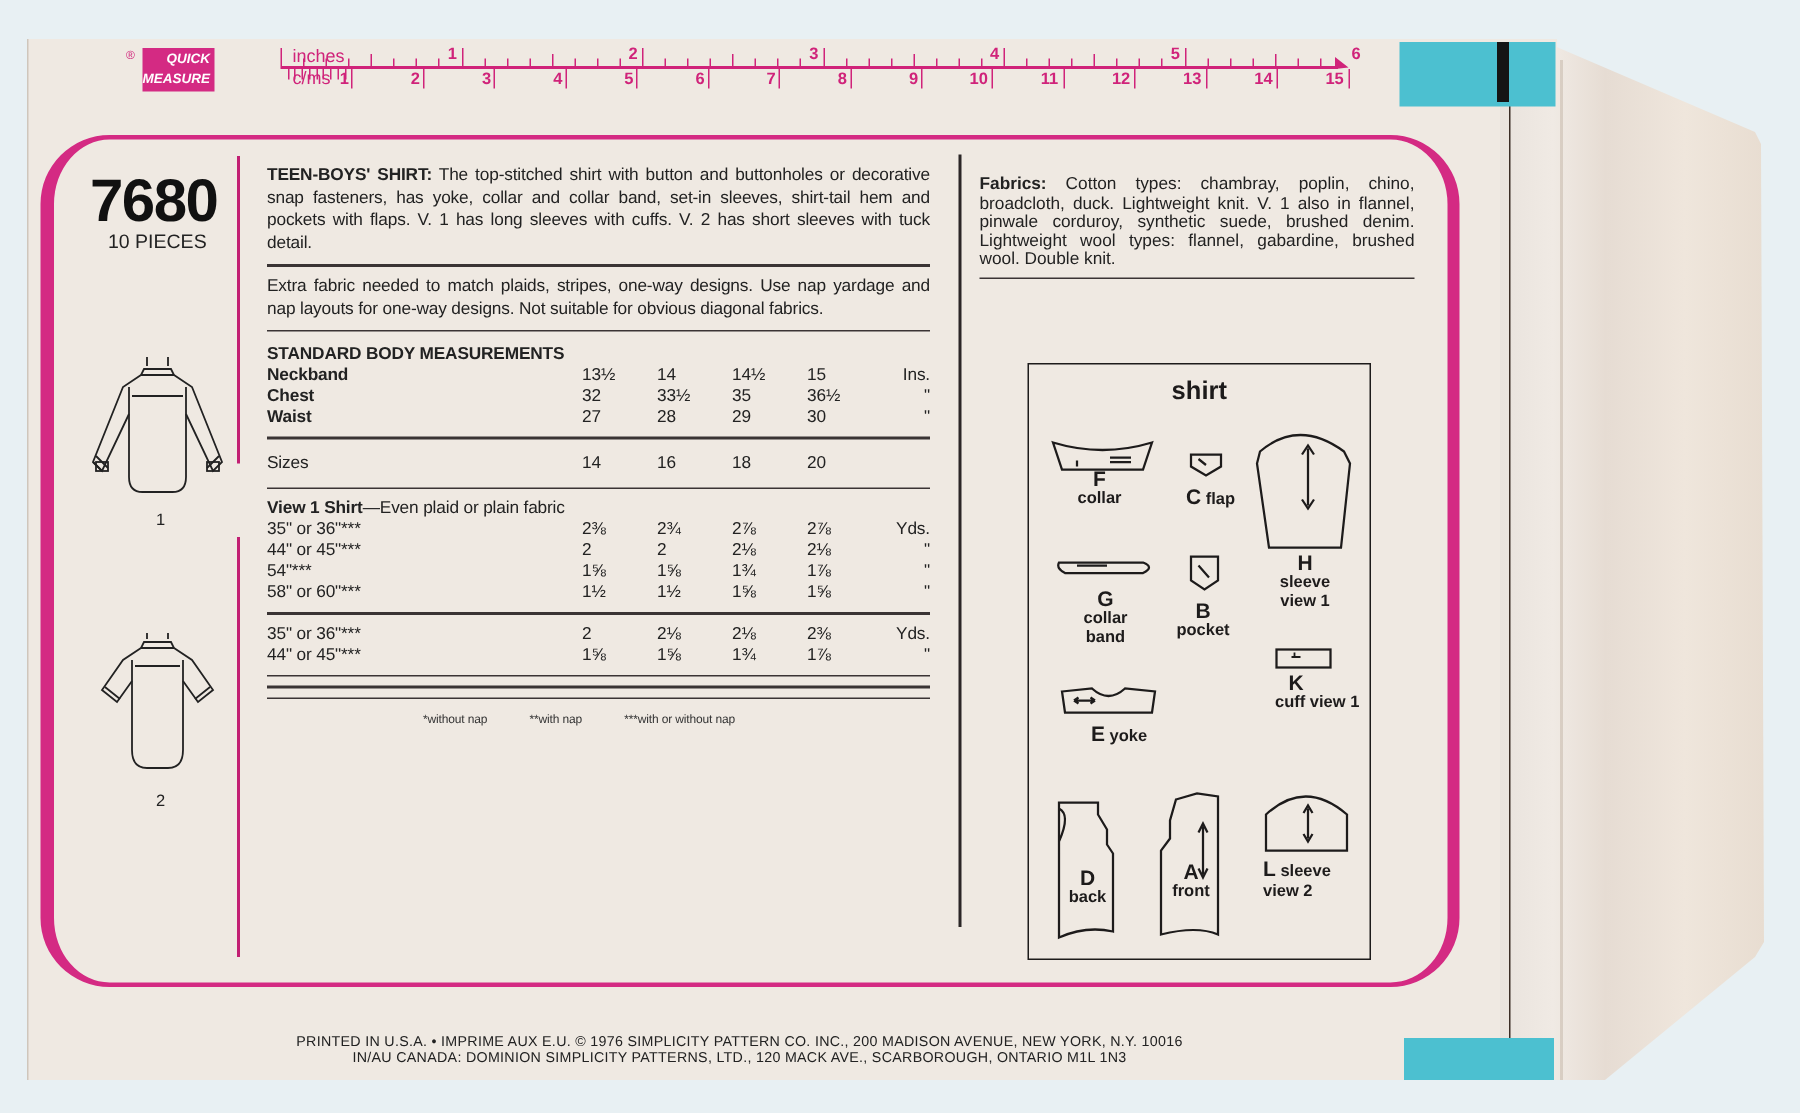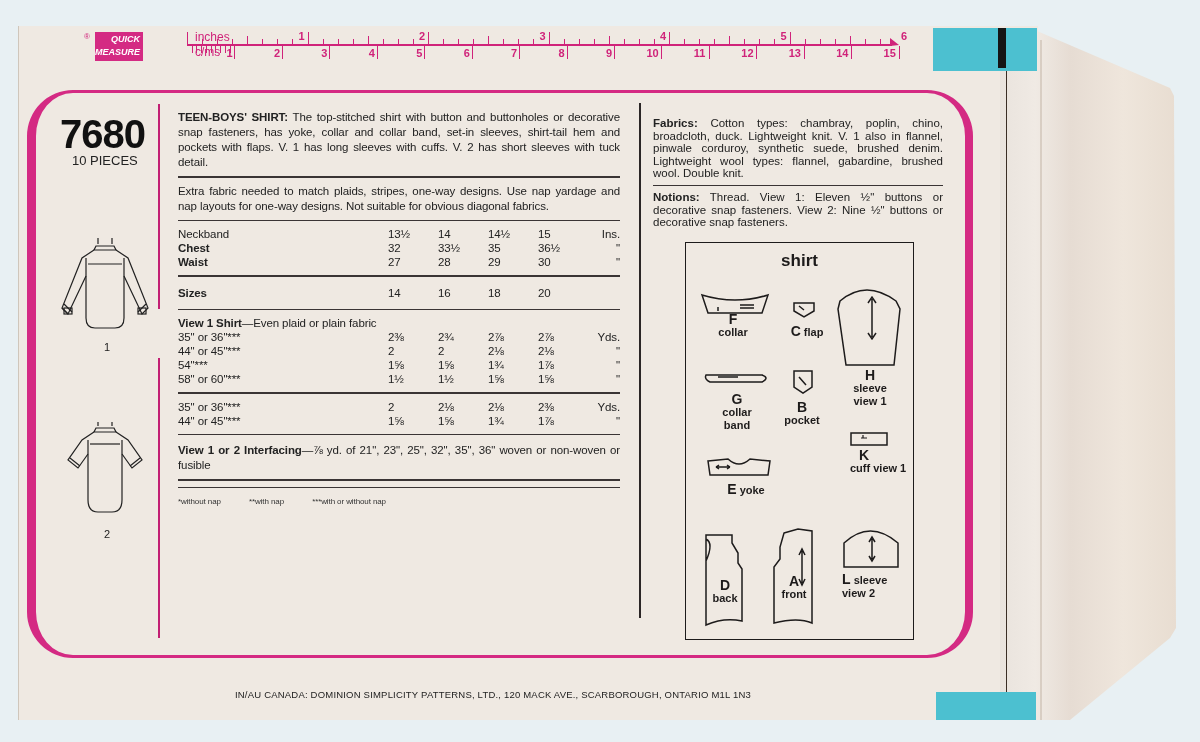--- a/index.html
+++ b/index.html
@@ -73,21 +73,21 @@
   
   .main { position:absolute; left:178px; top:110px; width:442px; font-size:11.5px; line-height:15px; color:#222; letter-spacing:-0.1px; }
   .main p { text-align: justify; }
   .main b { font-weight:bold; }
   .hr { height:1.5px; background:#3a3434; margin: 6px 0 6px 0; }
   table.meas { width:100%; border-collapse: collapse; font-size:11.5px; }
   table.meas td { padding: 0; line-height: 14px; }
   .c0 { width: 210px; }
   .c1, .c2, .c3, .c4 { width: 50px; }
   .cu { text-align:right; }
-  .footnotes { font-size: 8px; margin-top: 6px; color:#333; }
+  .footnotes { font-size: 8px; margin-top: 6px; color:#333;text-align:center; }
   .footnotes span { margin-right: 26px; }
 
   
   .right { position:absolute; left:653px; top:117px; width:290px; font-size:11.5px; line-height:12.5px; color:#222; }
   .right p { text-align: justify; }
 
   .pieces-box { position:absolute; left:685px; top:242px; width:229px; height:398px; border:1.5px solid #1d1b1b; }
   .pieces-title { position:absolute; left:0; top:8px; width:100%; text-align:center; font-size:17px; font-weight:bold; color:#1d1b1b; }
   .piece { position:absolute; }
   .plabel { position:absolute; font-weight:bold; font-size:11px; text-align:center; color:#1d1b1b; line-height:13px; }
@@ -248,22 +248,25 @@
 <div class="illus-label" style="left:104px;top:528px">2</div>
 
 <div class="main">
   <p><b>TEEN-BOYS' SHIRT:</b><span> The top-stitched shirt with button and buttonholes or decorative snap fasteners, has yoke, collar and collar band, set-in sleeves, shirt-tail hem and pockets with flaps. V. 1 has long sleeves with cuffs. V. 2 has short sleeves with tuck detail.</span></p>
   <div class="hr"></div>
   <p>Extra fabric needed to match plaids, stripes, one-way designs. Use nap yardage and nap layouts for one-way designs. Not suitable for obvious diagonal fabrics.</p>
   <div class="hr"></div>
 
   <table class="meas">
     <tbody>
-    <tr>
-      <td class="c0" style="font-weight:normal">Neckband</td>
+        <tr>
+          <td colspan="6" style="font-weight:bold;padding-top:2px">STANDARD BODY MEASUREMENTS</td>
+        </tr>
+    <tr>
+      <td class="c0" style="font-weight:bold">Neckband</td>
       <td class="c1">13½</td>
       <td class="c2">14</td>
       <td class="c3">14½</td>
       <td class="c4">15</td>
       <td class="cu">Ins.</td>
     </tr>
     <tr>
       <td style="font-weight:bold">Chest</td>
       <td>32</td>
       <td>33½</td>
@@ -278,21 +281,21 @@
       <td>29</td>
       <td>30</td>
       <td class="cu">"</td>
     </tr>
   </tbody>
     </table>
   <div class="hr"></div>
   <table class="meas">
     <tbody>
         <tr>
-      <td class="c0" style="font-weight:bold;padding:3px 0">Sizes</td>
+      <td class="c0" style="font-weight:normal;padding:3px 0">Sizes</td>
       <td class="c1">14</td>
       <td class="c2">16</td>
       <td class="c3">18</td>
       <td class="c4">20</td>
       <td class="cu"></td>
     </tr>
   </tbody>
     </table>
   <div class="hr"></div>
 
@@ -352,34 +355,32 @@
       <td>1⅝</td>
       <td>1⅝</td>
       <td>1¾</td>
       <td>1⅞</td>
       <td class="cu">"</td>
     </tr>
   </tbody>
     </table>
   <div class="hr"></div>
 
-  <p style="padding-top:2px"><b>View 1 or 2 Interfacing</b><span>—⅞ yd. of 21", 23", 25", 32", 35", 36" woven or non-woven or fusible</span></p>
   <div class="hr"></div>
   <div class="hr"></div>
   <div class="footnotes">
     <span>*without nap</span>
     <span>**with nap</span>
     <span>***with or without nap</span>
   </div>
 </div>
 
 <div class="right">
   <p><b>Fabrics:</b><span> Cotton types: chambray, poplin, chino, broadcloth, duck. Lightweight knit. V. 1 also in flannel, pinwale corduroy, synthetic suede, brushed denim. Lightweight wool types: flannel, gabardine, brushed wool. Double knit.</span></p>
   <div class="hr" style="margin:5px 0"></div>
-  <p><b>Notions:</b><span> Thread. View 1: Eleven ½" buttons or decorative snap fasteners. View 2: Nine ½" buttons or decorative snap fasteners.</span></p>
 </div>
 
 <div class="pieces-box">
   <div class="pieces-title">shirt</div>
 
   <svg class="piece" style="left:14px;top:48px" width="70" height="26" viewBox="0 0 70 26">
     <path d="M2 4 Q35 14 68 4 L62 22 L8 22 Z M18 20 L18 16 M40 14 L54 14 M40 17 L54 17" fill="none" stroke="#1d1b1b" stroke-width="1.5"></path>
   </svg>
   <div class="plabel" style="left:22px;top:70px;width:50px">
       <div class="pletter">F</div>
@@ -445,14 +446,15 @@
       <div>front</div>
     </div>
 
   <svg class="piece" style="left:154px;top:284px" width="62" height="44" viewBox="0 0 62 44">
     <path d="M4 16 Q30 -8 58 16 L58 40 L4 40 Z M32 12 L32 32 M29 15 L32 10 L35 15 M29 29 L32 34 L35 29" fill="none" stroke="#1d1b1b" stroke-width="1.5"></path>
   </svg>
   <div class="plabel" style="left:156px;top:330px;width:70px;text-align:left"><span class="pletter">L</span> <span>sleeve view 2</span></div>
 </div>
 
 <div class="imprint">
+  <div>PRINTED IN U.S.A. • IMPRIME AUX E.U.   © 1976 SIMPLICITY PATTERN CO. INC., 200 MADISON AVENUE, NEW YORK, N.Y. 10016</div>
   <div>IN/AU CANADA: DOMINION SIMPLICITY PATTERNS, LTD., 120 MACK AVE., SCARBOROUGH, ONTARIO M1L 1N3</div>
 </div>
 
 </body></html>

